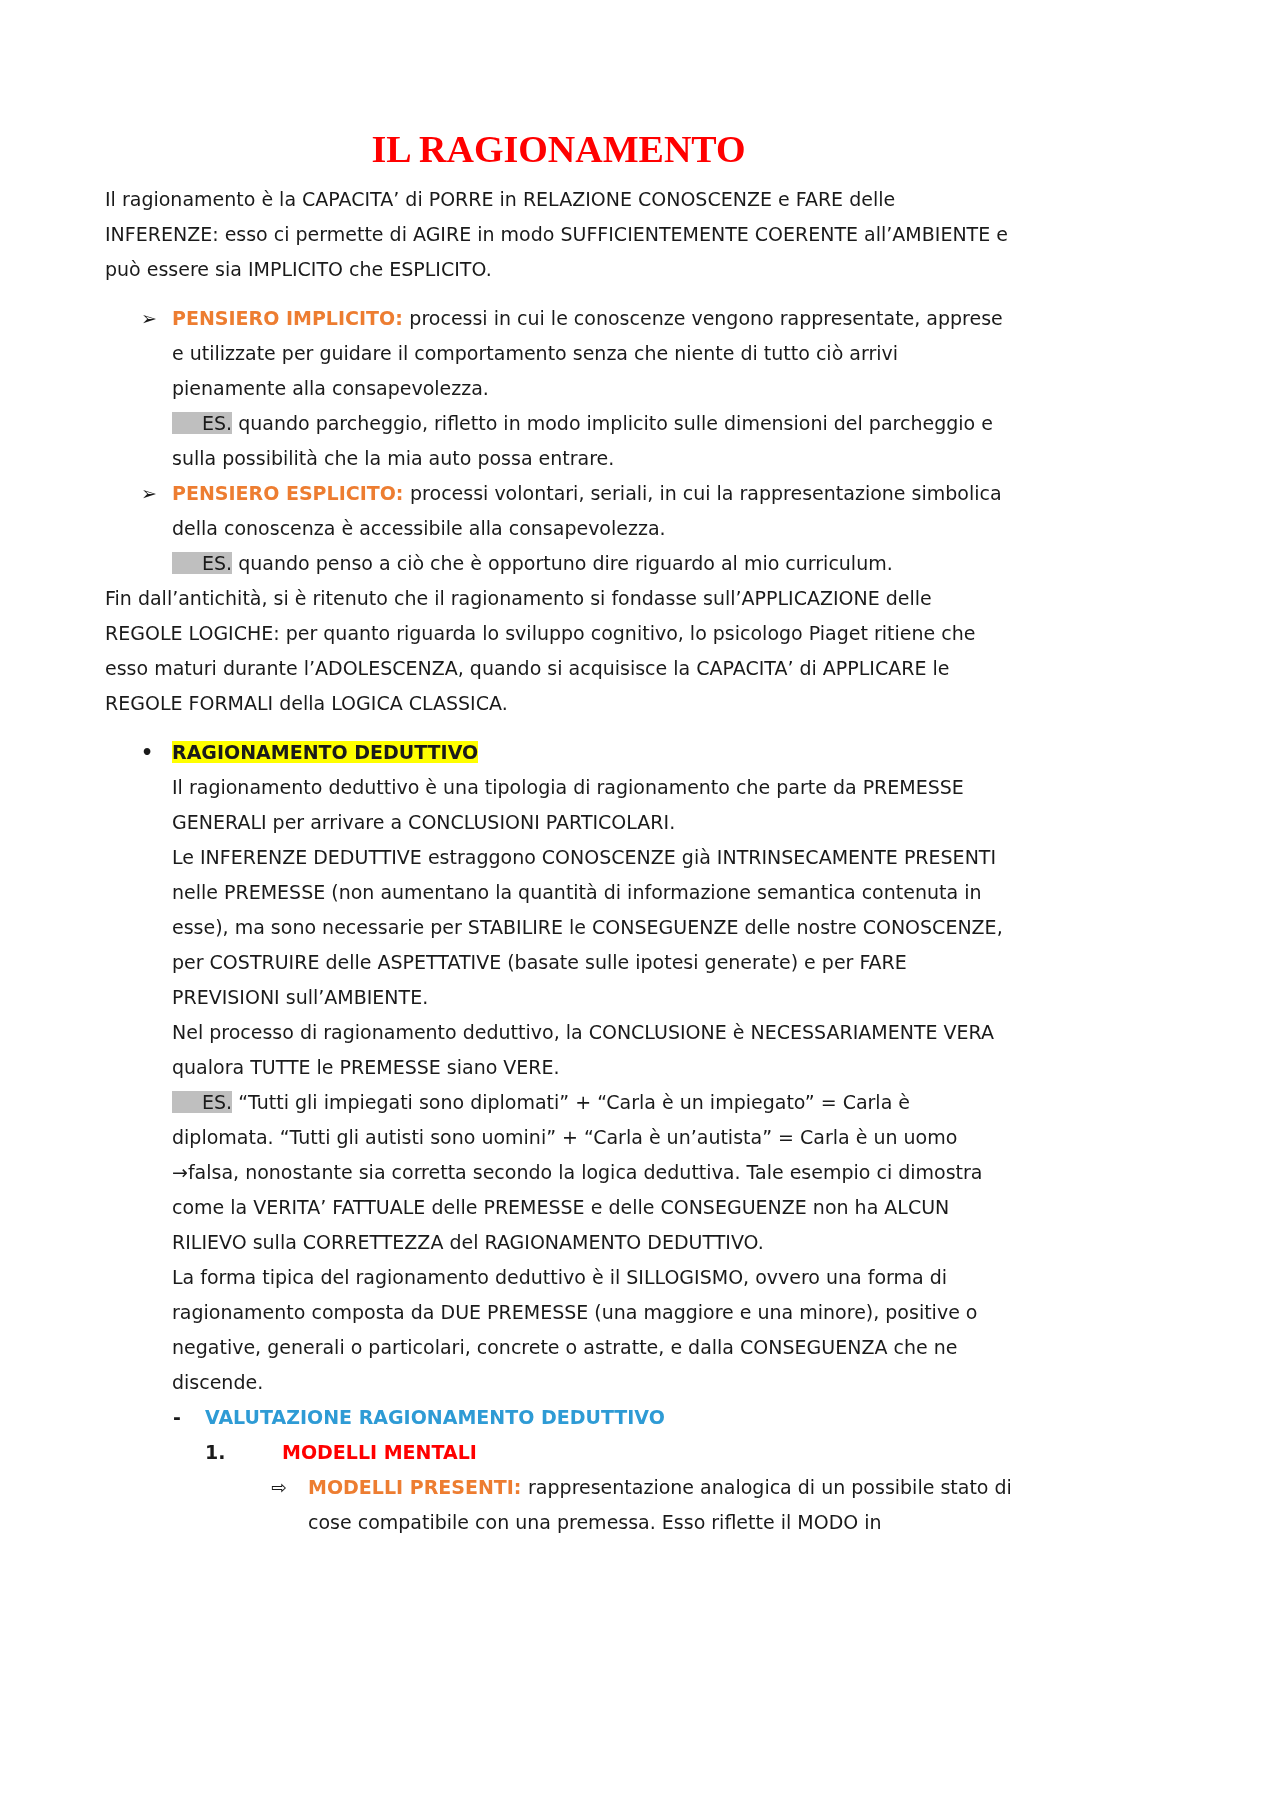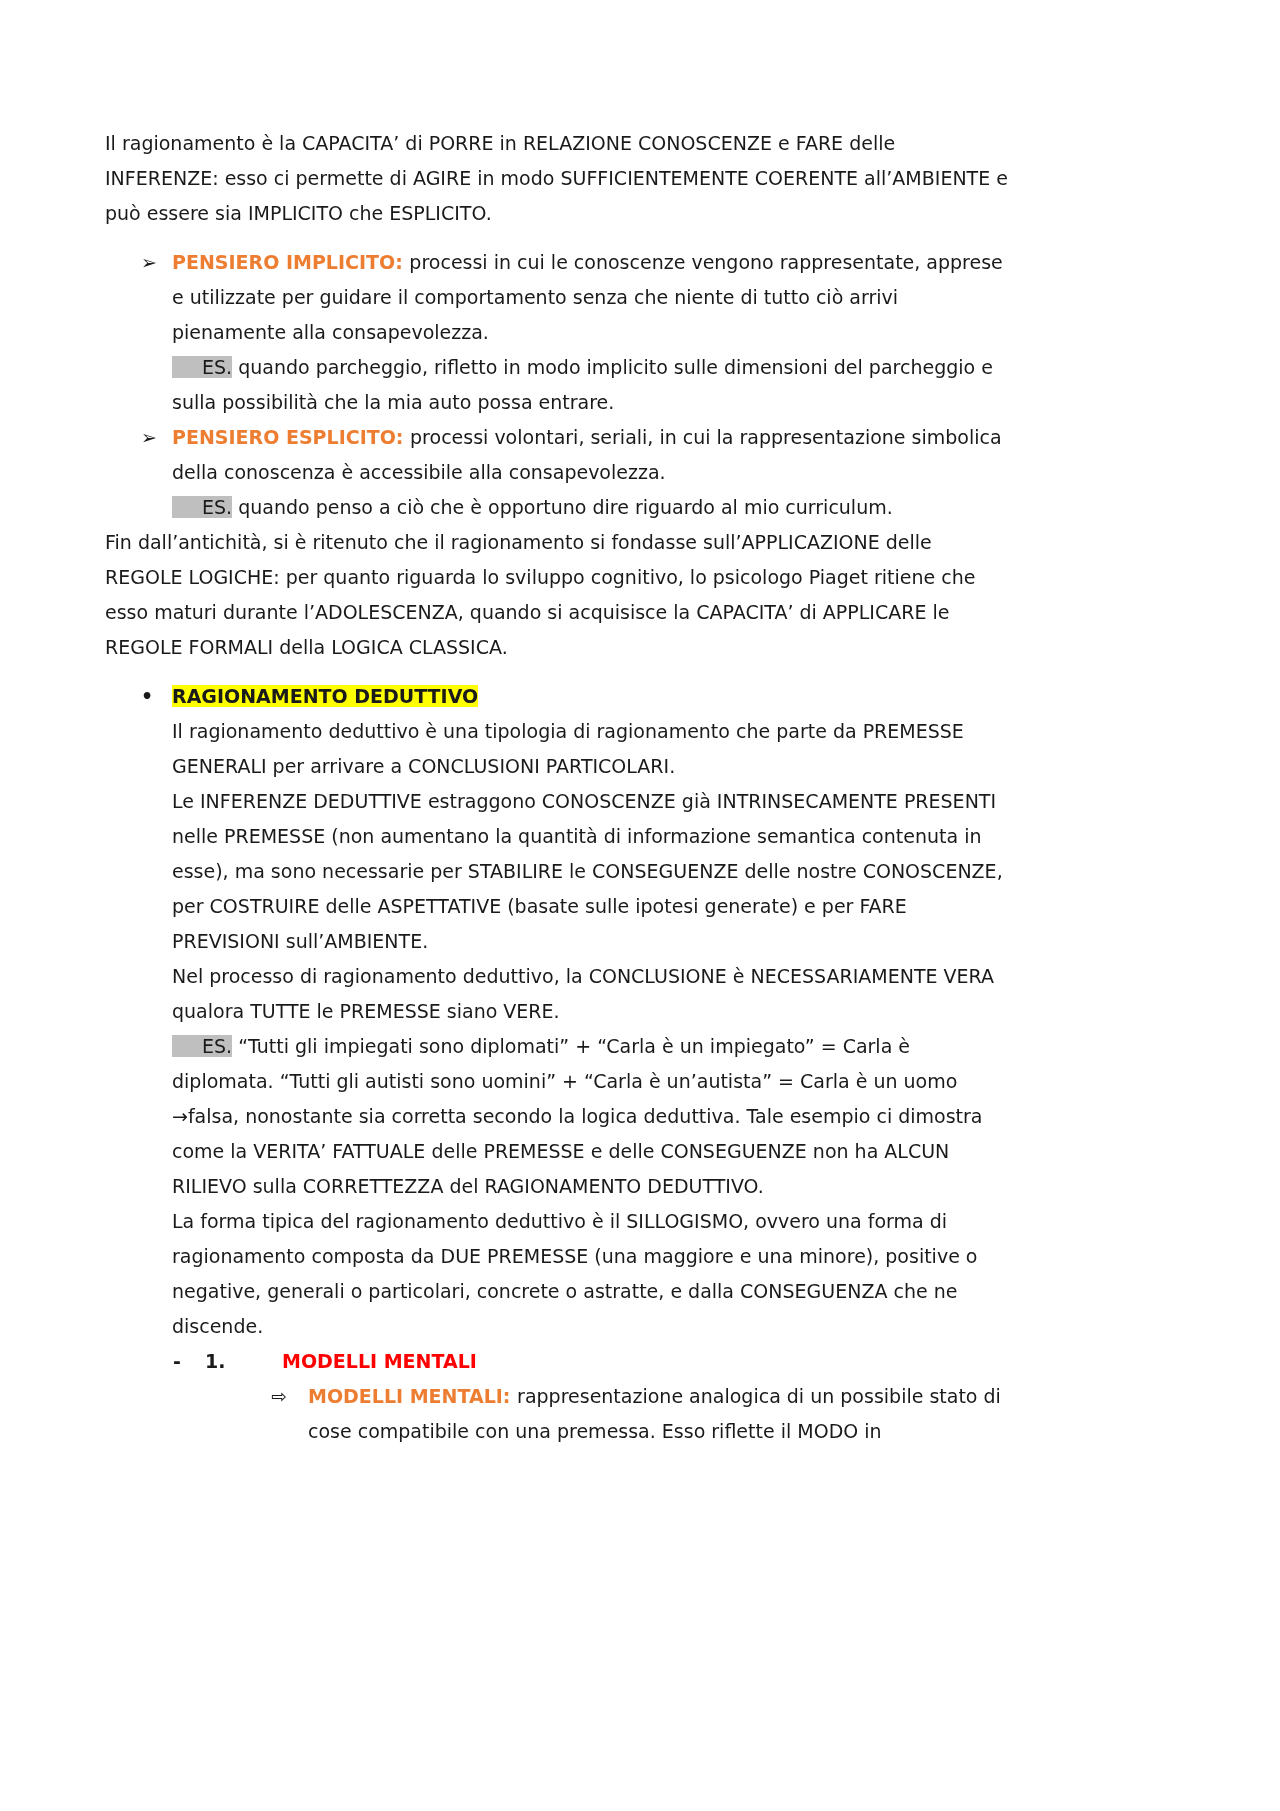--- a/index.html
+++ b/index.html
@@ -45,24 +45,25 @@
   .r-label-orange { color: var(--label_orange, #ed7d31); font-weight: bold; }
   .r-label-blue   { color: var(--label_blue, #2e9bd5); font-weight: bold; }
   .r-label-red    { color: var(--label_red, #ff0000); font-weight: bold; margin-left: 42px; }
   .r-highlight-gray   { background: var(--highlight_gray, #bfbfbf); padding-left: 30px; }
   .r-highlight-yellow { background: var(--highlight_yellow, #ffff00); font-weight: bold; }
 </style>
 </head>
 <body>
 
 <div class="page">
+  <h1 class="title">IL RAGIONAMENTO</h1>
   <div>
       <div class="block ind-0 para"><span class="run">Il ragionamento è la CAPACITA’ di PORRE in RELAZIONE CONOSCENZE e FARE delle INFERENZE: esso ci permette di AGIRE in modo SUFFICIENTEMENTE COERENTE all’AMBIENTE e può essere sia IMPLICITO che ESPLICITO.</span></div>
       <div class="block ind-1"><span class="marker">➢</span><span class="run r-label-orange">PENSIERO IMPLICITO: </span><span class="run">processi in cui le conoscenze vengono rappresentate, apprese e utilizzate per guidare il comportamento senza che niente di tutto ciò arrivi pienamente alla consapevolezza.</span><br><span class="run r-highlight-gray">ES.</span><span class="run"> quando parcheggio, rifletto in modo implicito sulle dimensioni del parcheggio e sulla possibilità che la mia auto possa entrare.</span></div>
       <div class="block ind-1"><span class="marker">➢</span><span class="run r-label-orange">PENSIERO ESPLICITO: </span><span class="run">processi volontari, seriali, in cui la rappresentazione simbolica della conoscenza è accessibile alla consapevolezza.</span><br><span class="run r-highlight-gray">ES.</span><span class="run"> quando penso a ciò che è opportuno dire riguardo al mio curriculum.</span></div>
       <div class="block ind-0 para"><span class="run">Fin dall’antichità, si è ritenuto che il ragionamento si fondasse sull’APPLICAZIONE delle REGOLE LOGICHE: per quanto riguarda lo sviluppo cognitivo, lo psicologo Piaget ritiene che esso maturi durante l’ADOLESCENZA, quando si acquisisce la CAPACITA’ di APPLICARE le REGOLE FORMALI della LOGICA CLASSICA.</span></div>
       <div class="block ind-1"><span class="marker b">•</span><span class="run r-highlight-yellow">RAGIONAMENTO DEDUTTIVO</span></div>
       <div class="block ind-1"><span class="run">Il ragionamento deduttivo è una tipologia di ragionamento che parte da PREMESSE GENERALI per arrivare a CONCLUSIONI PARTICOLARI.</span><br><span class="run">Le INFERENZE DEDUTTIVE estraggono CONOSCENZE già INTRINSECAMENTE PRESENTI nelle PREMESSE (non aumentano la quantità di informazione semantica contenuta in esse), ma sono necessarie per STABILIRE le CONSEGUENZE delle nostre CONOSCENZE, per COSTRUIRE delle ASPETTATIVE (basate sulle ipotesi generate) e per FARE PREVISIONI sull’AMBIENTE.</span><br><span class="run">Nel processo di ragionamento deduttivo, la CONCLUSIONE è NECESSARIAMENTE VERA qualora TUTTE le PREMESSE siano VERE.</span><br><span class="run r-highlight-gray">ES.</span><span class="run"> “Tutti gli impiegati sono diplomati” + “Carla è un impiegato” = Carla è diplomata. “Tutti gli autisti sono uomini” + “Carla è un’autista” = Carla è un uomo →falsa, nonostante sia corretta secondo la logica deduttiva. Tale esempio ci dimostra come la VERITA’ FATTUALE delle PREMESSE e delle CONSEGUENZE non ha ALCUN RILIEVO sulla CORRETTEZZA del RAGIONAMENTO DEDUTTIVO.</span><br><span class="run">La forma tipica del ragionamento deduttivo è il SILLOGISMO, ovvero una forma di ragionamento composta da DUE PREMESSE (una maggiore e una minore), positive o negative, generali o particolari, concrete o astratte, e dalla CONSEGUENZA che ne discende.</span></div>
-      <div class="block ind-2"><span class="marker b">-</span></div>
+      <div class="block ind-2"><span class="marker b">-</span><span class="run r-label-blue">VALUTAZIONE RAGIONAMENTO DEDUTTIVO</span></div>
       <div class="block ind-3"><span class="marker b">1.</span><span class="run r-label-red">MODELLI MENTALI</span></div>
-      <div class="block ind-4"><span class="marker">⇨</span><span class="run r-label-orange">MODELLI MENTALI: </span><span class="run">rappresentazione analogica di un possibile stato di cose compatibile con una premessa. Esso riflette il MODO in</span></div>
+      <div class="block ind-4"><span class="marker">⇨</span><span class="run r-label-orange">MODELLI PRESENTI: </span><span class="run">rappresentazione analogica di un possibile stato di cose compatibile con una premessa. Esso riflette il MODO in</span></div>
     </div>
 </div>
 
 </body></html>

